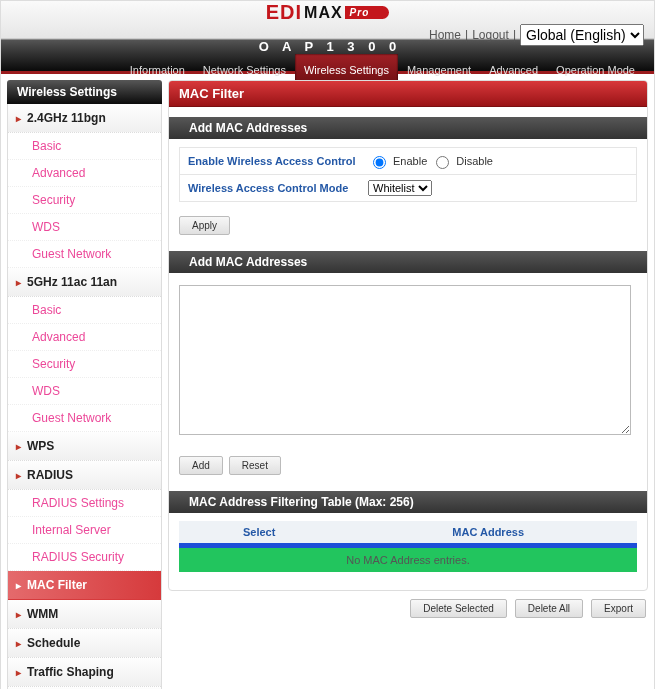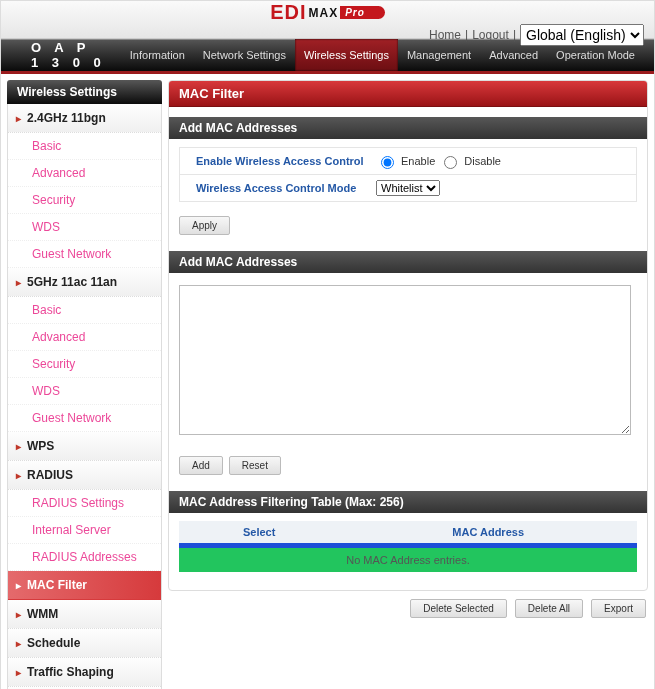--- a/index.html
+++ b/index.html
@@ -21,37 +21,38 @@
     display: flex;
     align-items: center;
     height: 38px;
     padding: 0 10px;
     background: linear-gradient(to bottom, #fafafa, #e6e6e6);
     border-bottom: 1px solid #ccc;
     flex-direction: column;
   }
   .logo { display:flex; align-items:center; gap:2px; font-weight:900; letter-spacing:1px; }
   .logo .red { color:#c4161c; font-size:20px; }
-  .logo .black { color:#111; font-size:12px; }
+  .logo .black { color:#111; font-size:16px; }
   .logo .pro {
     background:#c4161c; color:#fff; font-size:10px; padding:1px 20px 1px 5px;
     border-radius:0 12px 12px 0; margin-left:0;
     font-style: italic;
   }
   .topright { margin-left:auto; display:flex; align-items:center; gap:4px; color:#555; }
   .topright a { color:#555; text-decoration:none; cursor:pointer; }
   .topright select { font-size:14px; padding:1px; }
 
   
   .navbar {
     height: 32px;
     background: linear-gradient(to bottom, #575757 0%, #363636 40%, #0a0a0a 100%);
     display:flex; align-items:center; color:#ddd;
     padding: 0 10px;
     box-shadow: inset 0 1px 0 #888;
+    flex-direction: column;
   }
   .model { color:#fff; font-size:13px; letter-spacing:5px; font-weight:bold; padding:0 15px 0 20px; }
   .nav { display:flex; margin-left:auto; }
   .nav .item {
     padding: 0 9px; height:32px; line-height:32px; font-size:11px; color:#ddd;
     cursor:pointer; white-space:nowrap;
   }
   .nav .item.active {
     background: linear-gradient(to bottom, #a02025, #6c0e12);
     color:#fff;
@@ -90,27 +91,27 @@
     border:1px solid #ddd; border-radius:4px; overflow:hidden; background:#fff;
     padding-bottom:10px;
   }
   .page-title {
     background: linear-gradient(to bottom, #d8383b, #9a1316);
     color:#fff; font-weight:bold; padding:5px 10px; font-size:13px;
     border-bottom:1px solid #7b0f11;
   }
   .section-head {
     background: linear-gradient(to bottom, #575757, #333);
-    color:#fff; padding:4px 10px; font-weight:bold; font-size:12px;
+    color:#fff; padding:4px 20px; font-weight:bold; font-size:12px;
     margin-top:10px;
   }
   .panel > .section-head:first-of-type { margin-top:0; }
   .panel-inner { padding:8px 10px; }
 
-  .form-row { display:flex; align-items:center; border:1px solid #e5e5e5; border-top:none; padding:5px 16px; }
+  .form-row { display:flex; align-items:center; border:1px solid #e5e5e5; border-top:none; padding:5px 8px; }
   .form-row:first-child { border-top:1px solid #e5e5e5; }
   .form-row .label { width:180px; color:#2458a6; font-weight:bold; font-size:11px; }
   .form-row .value { font-size:11px; display:flex; align-items:center; gap:4px; }
   .form-row select { font-size:11px; }
 
   .btn {
     background: linear-gradient(to bottom, #f7f7f7, #e0e0e0);
     border:1px solid #bbb; padding:3px 12px; font-size:10px; cursor:pointer;
     border-radius:2px; color:#333;
   }
@@ -188,21 +189,21 @@
           <div class="side-group">
             <span class="chev">▸</span>
             <span>WPS</span>
           </div>
           <div class="side-group">
             <span class="chev">▸</span>
             <span>RADIUS</span>
           </div>
           <div class="side-sub">RADIUS Settings</div>
           <div class="side-sub">Internal Server</div>
-          <div class="side-sub">RADIUS Addresses</div>
+          <div class="side-sub">RADIUS Security</div>
           <div class="side-group active">
             <span class="chev">▸</span>
             <span>MAC Filter</span>
           </div>
           <div class="side-group">
             <span class="chev">▸</span>
             <span>WMM</span>
           </div>
           <div class="side-group">
             <span class="chev">▸</span>

